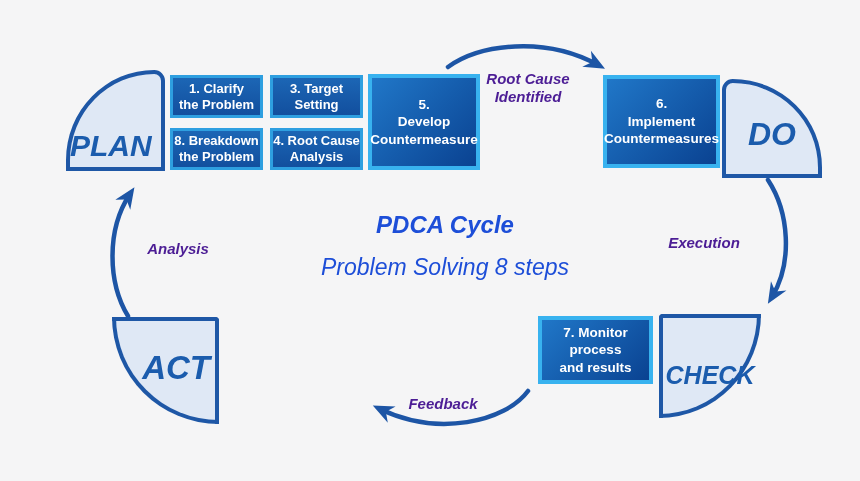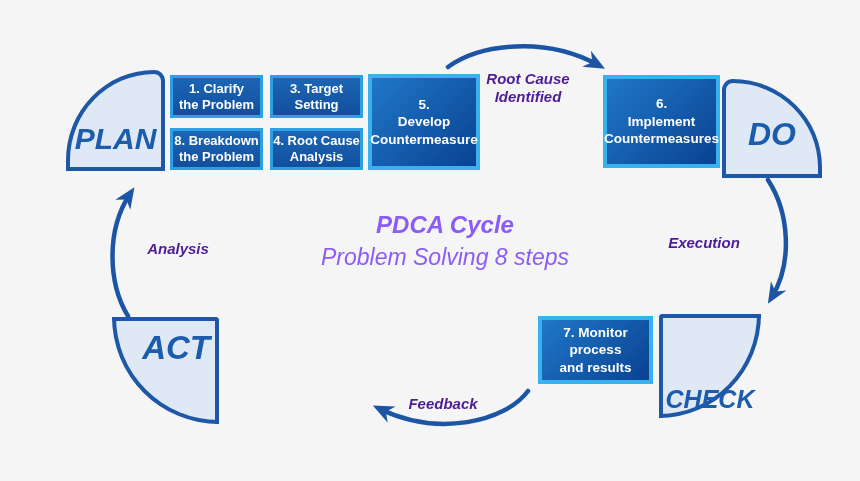--- a/index.html
+++ b/index.html
@@ -2,49 +2,49 @@
 <html><head>
 <meta charset="utf-8">
 <style>
   html,body{margin:0;padding:0;background:#f5f5f6;font-family:"Liberation Sans",sans-serif;}
   .canvas{position:relative;width:860px;height:481px;background:#f5f5f6;overflow:hidden;}
 
   
   .quad{position:absolute;background:#dfe8f5;border:4px solid #1e57a6;box-sizing:border-box;
         display:flex;color:#1b5cad;font-style:italic;font-weight:bold;}
   .q-plan{left:66px;top:70px;width:99px;height:101px;border-radius:100% 12px 0 0;
-          align-items:flex-end;justify-content:center;padding-bottom:11px;font-size:30px;}
+          align-items:flex-end;justify-content:flex-start;padding-bottom:4px;font-size:30px;}
   .q-do{left:722px;top:79px;width:100px;height:99px;border-radius:12px 100% 0 0;
         align-items:center;justify-content:center;padding-top:12px;font-size:32px;}
   .q-check{left:659px;top:314px;width:102px;height:104px;border-radius:4px 0 100% 0;
-           align-items:flex-end;justify-content:center;padding-top:19px;font-size:25px;}
+           align-items:center;justify-content:center;padding-top:19px;font-size:25px;}
   .q-act{left:112px;top:317px;width:107px;height:107px;border-radius:0 4px 0 100%;
-         align-items:flex-start;justify-content:flex-end;padding-top:8px;padding-right:5px;font-size:33px;}
+         align-items:flex-start;justify-content:flex-end;padding-top:28px;padding-right:5px;font-size:33px;}
 
   
   .step{position:absolute;box-sizing:border-box;color:#ffffff;font-weight:bold;display:flex;
         align-items:center;justify-content:center;text-align:center;white-space:pre-line;}
   .step.small{background:linear-gradient(180deg,#1c66b5 0%,#124f9e 100%);
               border:3px solid #2e9fe0;font-size:13px;line-height:1.22;}
   .step.large{background:linear-gradient(135deg,#2077c8 0%,#0a4291 100%);
               border:4px solid #38b2ef;font-size:13.5px;line-height:1.3;}
   .s1{left:170px;top:75px;width:93px;height:43px;}
   .s3{left:270px;top:75px;width:93px;height:43px;}
   .s2{left:170px;top:128px;width:93px;height:42px;}
   .s4{left:270px;top:128px;width:93px;height:42px;}
   .s5{left:368px;top:74px;width:112px;height:96px;}
   .s6{left:603px;top:75px;width:117px;height:93px;}
   .s7{left:538px;top:316px;width:115px;height:68px;}
   .s8{left:224px;top:318px;width:116px;height:103px;}
 
   
   .center-title{position:absolute;left:250px;top:211px;width:390px;text-align:center;
-                color:#8b5cf6;font-style:italic;}
+                color:#1d4ed8;font-style:italic;}
   .center-title .t{font-weight:bold;font-size:24px;}
-  .center-title .st{font-size:23px;margin-top:5px;}
+  .center-title .st{font-size:23px;margin-top:15px;}
 
   
   .arrow-label{position:absolute;color:#4c1d95;font-weight:bold;font-style:italic;
                font-size:15px;text-align:center;white-space:pre-line;line-height:1.2;}
   .lbl-top{left:458px;top:70px;width:140px;}
   .lbl-right{left:654px;top:234px;width:100px;}
   .lbl-bottom{left:393px;top:395px;width:100px;}
   .lbl-left{left:128px;top:240px;width:100px;}
 
   .arrows{position:absolute;left:0;top:0;pointer-events:none;}

